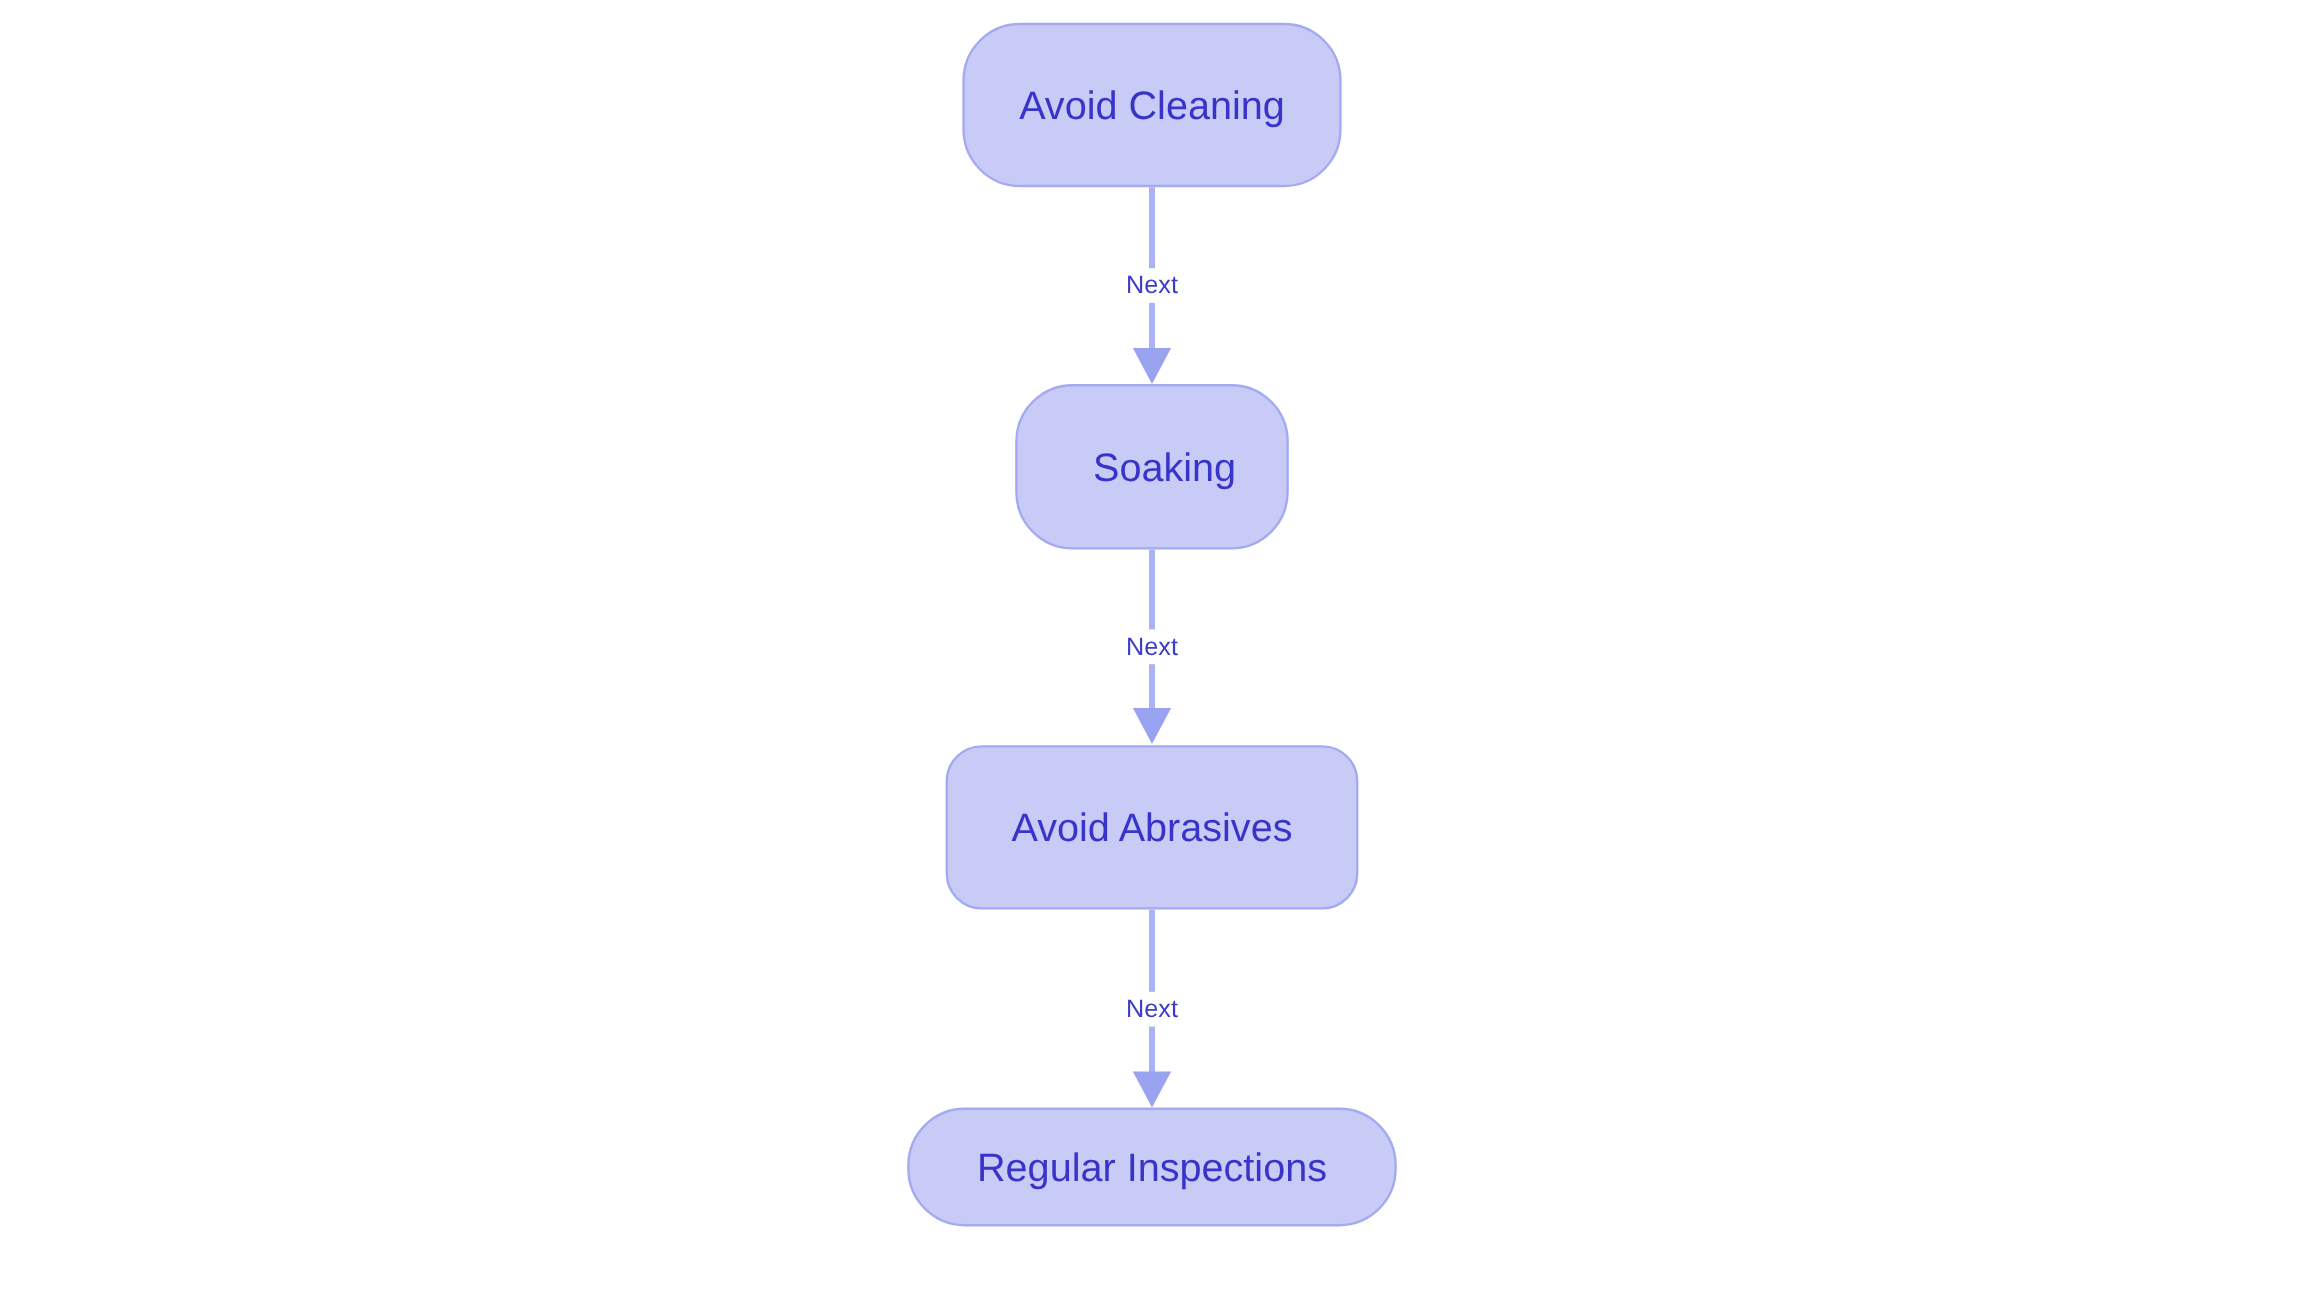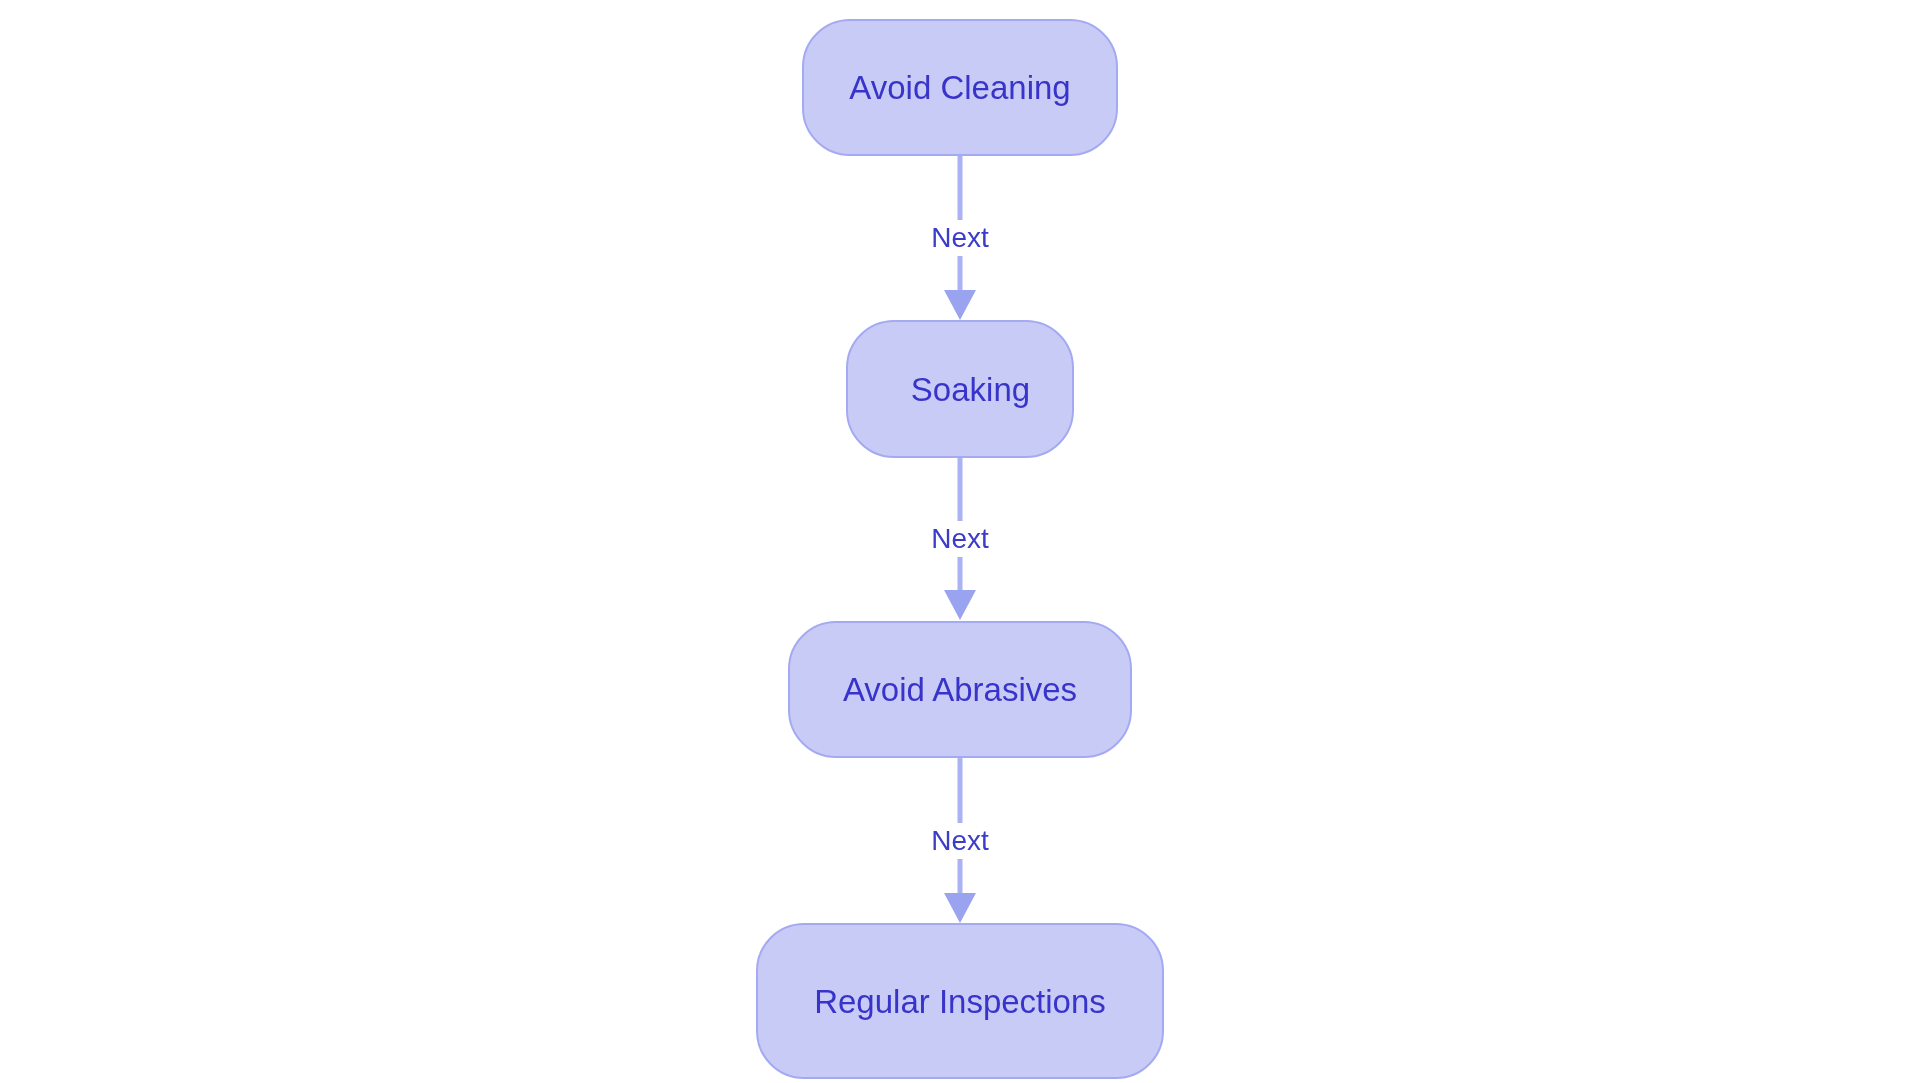--- a/index.html
+++ b/index.html
@@ -65,21 +65,21 @@
     border-right: 16px solid transparent;
     border-top: 30px solid var(--arrowhead);
   }
   .edge-label {
     position: absolute;
     left: 50%;
     top: 50%;
     transform: translate(-50%, -50%);
     background: var(--background);
     padding: 4px 10px;
-    font-size: 28px;
+    font-size: 21px;
     line-height: 1;
     color: var(--edge-label-text);
     white-space: nowrap;
     text-align: center;
   }
 </style>
 </head>
 <body>
 
 <div class="canvas">
@@ -97,27 +97,27 @@
   <div class="node" style="left:846px; top:320px; width:228px; height:138px;padding-left:21px;">
     <span>Soaking</span>
   </div>
 
   <div class="edge" style="left:880px; top:458px; height:162px;">
     <div class="edge-line"></div>
     <div class="edge-arrow"></div>
     <div class="edge-label">Next</div>
   </div>
 
-  <div class="node" style="left:788px; top:621px; width:344px; height:137px;">
+  <div class="node" style="left:788px; top:621px; width:344px; height:137px;border-radius:30px;">
     <span>Avoid Abrasives</span>
   </div>
 
   <div class="edge" style="left:880px; top:758px; height:165px;">
     <div class="edge-line"></div>
     <div class="edge-arrow"></div>
     <div class="edge-label">Next</div>
   </div>
 
-  <div class="node" style="left:756px; top:923px; width:408px; height:156px;justify-content:center;">
+  <div class="node" style="left:756px; top:923px; width:408px; height:99px;justify-content:center;">
     <span>Regular Inspections</span>
   </div>
 
 </div>
 
 </body></html>

